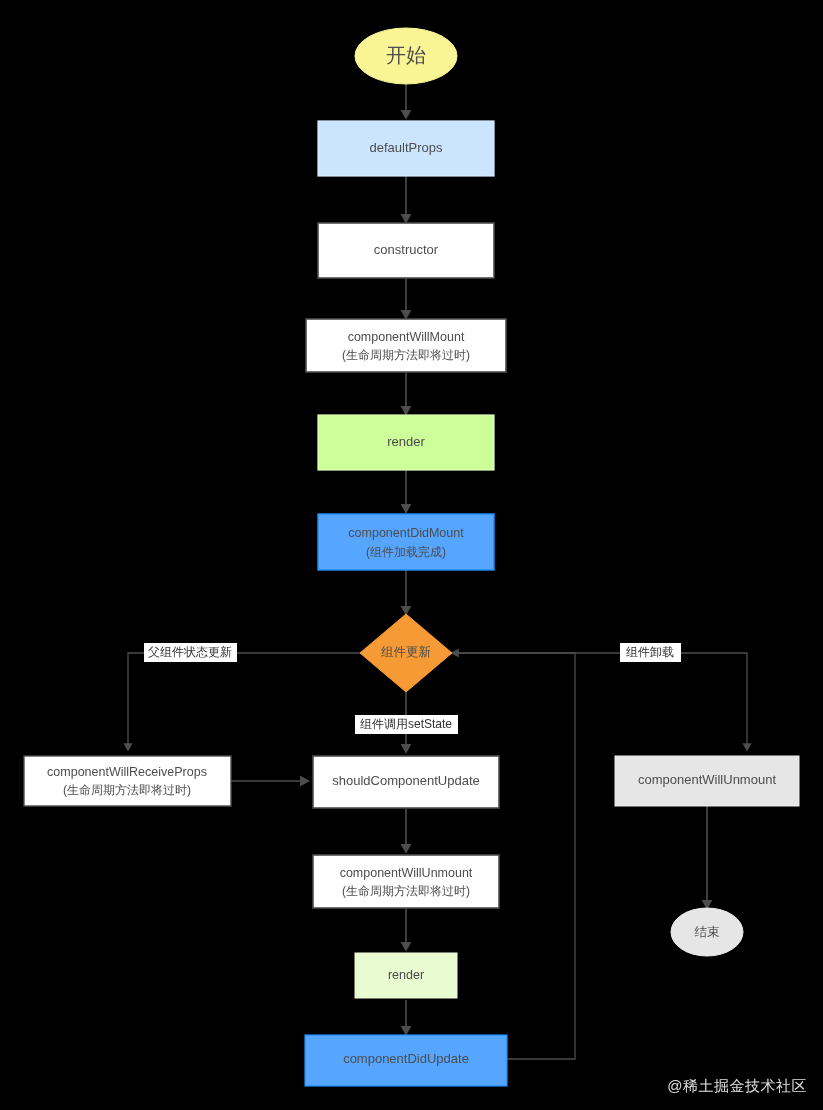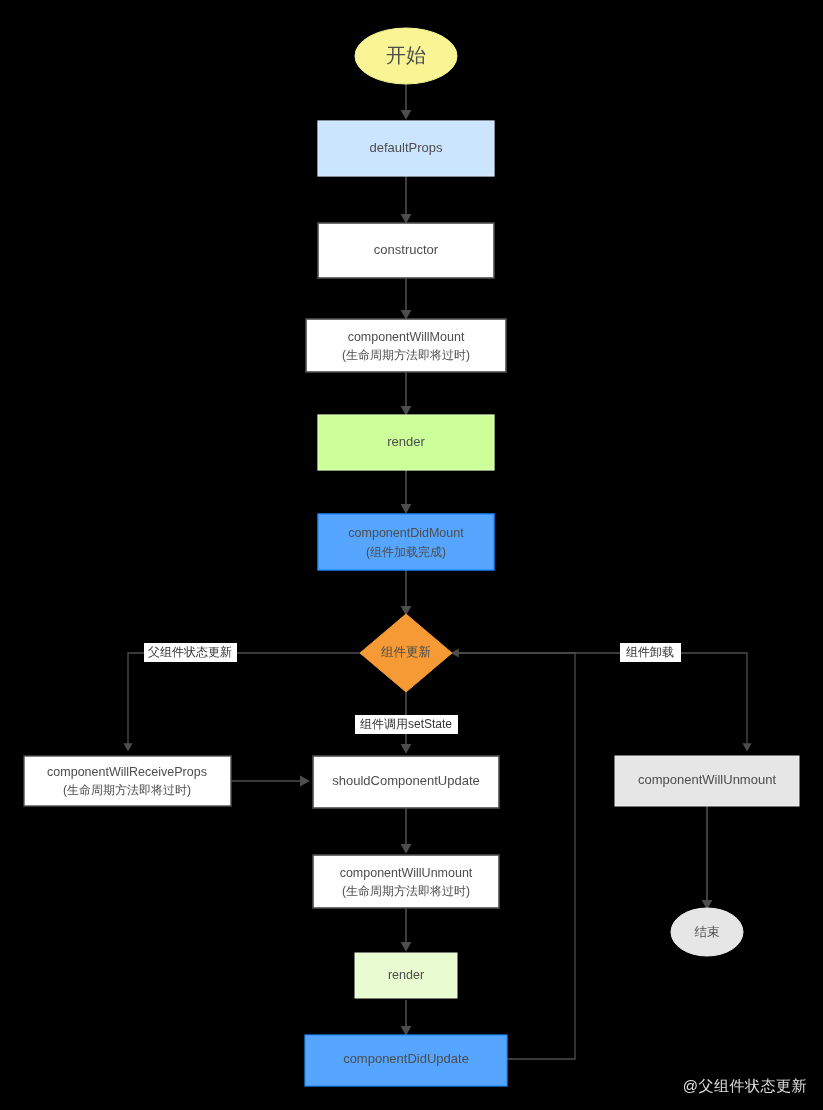--- a/index.html
+++ b/index.html
@@ -183,15 +183,15 @@
       <rect x="615" y="756" width="184" height="50" fill="#e6e6e6" stroke="#ececec" stroke-width="1"></rect>
       <text class="node-text t14" x="707" y="781">componentWillUnmount</text>
     </g>
 
     <g>
       <ellipse cx="707" cy="932" rx="36" ry="24" fill="#e6e6e6" stroke="#ececec" stroke-width="1"></ellipse>
       <text class="node-text t13" x="707" y="933">结束</text>
     </g>
   </svg>
 
-  <div class="watermark">@父组件状态更新</div>
+  <div class="watermark">@稀土掘金技术社区</div>
 
 </div>
 
 </body></html>

